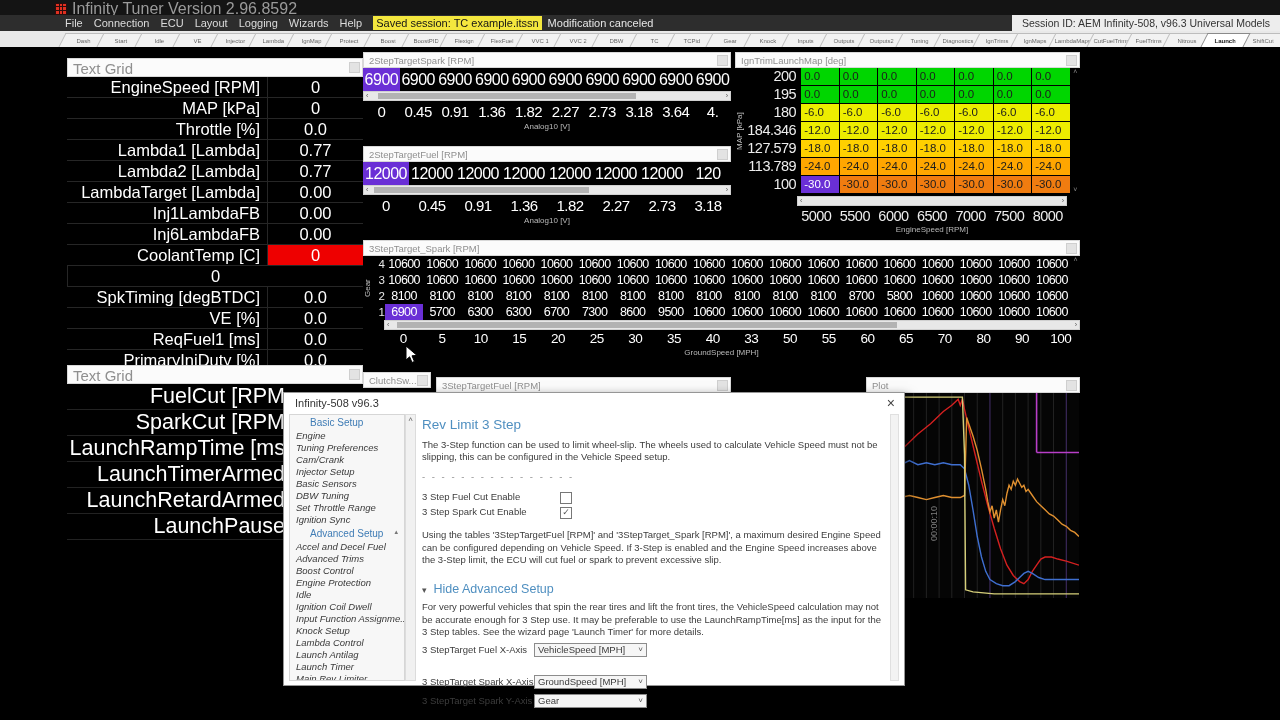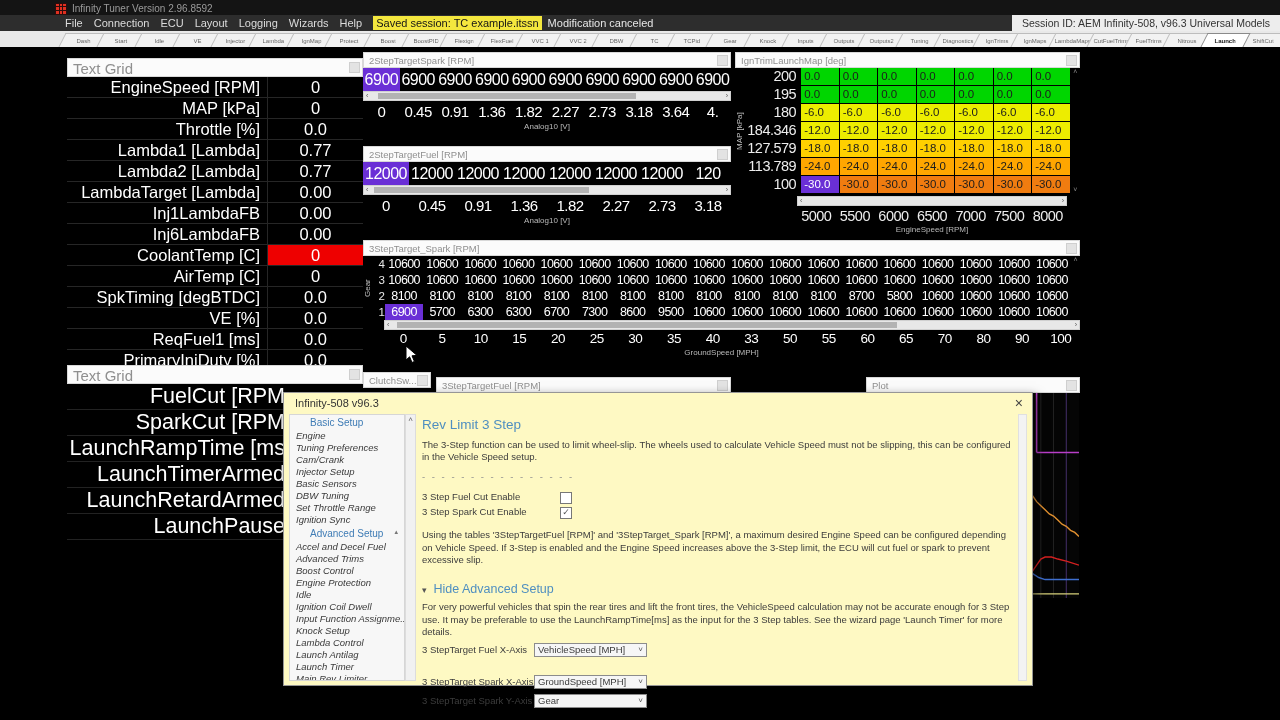--- a/index.html
+++ b/index.html
@@ -1,20 +1,20 @@
 <!DOCTYPE html>
 <html><head>
 <meta charset="utf-8">
 <style>
   html,body{margin:0;padding:0;background:#000;}
   .screen{position:relative;width:1280px;height:720px;background:#000;overflow:hidden;
           font-family:"Liberation Sans",sans-serif;-webkit-font-smoothing:antialiased;}
   
   .titlebar{position:absolute;left:0;top:0;width:1280px;height:17px;background:#141414;
-            color:#9a9a9a;font-size:10px;display:flex;align-items:center;}
+            color:#9a9a9a;font-size:16px;display:flex;align-items:center;}
   .app-ico{width:10px;height:10px;margin:0 5px 0 55px;background:#2a0d0d;display:grid;
            grid-template-columns:repeat(3,1fr);grid-template-rows:repeat(3,1fr);gap:1px;padding:1px;}
   .app-ico i{background:#e03020;}
   .menubar{position:absolute;left:0;top:15px;width:1280px;height:16px;background:#2d2d2d;
            display:flex;align-items:center;font-size:11px;color:#dcdcdc;}
   .menubar .mi{margin-right:11px;}
   .menubar .mi:first-child{margin-left:65px;}
   .badge-yellow{background:#f4e73e;color:#151515;padding:0 3px;margin-right:6px;line-height:14px;}
   .mod-text{color:#e6e6e6;}
   .session{position:absolute;right:0;top:0;height:16px;line-height:16px;background:#ededed;
@@ -64,21 +64,21 @@
   
   .sp3-row{display:flex;height:16px;color:#fff;}
   .sp3-h{width:10px;font-size:11.5px;color:#e8e8e8;text-align:right;line-height:16px;}
   .sp3-row .cell{font-size:12.5px;line-height:16px;letter-spacing:-0.6px;}
   .sp3-row .cell.hl{background:#6a2fd6;}
   .sp3-axis .cell{font-size:13.5px;line-height:18px;}
   
   .plot-body{position:absolute;left:1px;top:16px;right:1px;bottom:1px;background:#050505;}
   .plot-time{position:absolute;left:62px;top:148px;color:#7d7d7d;font-size:9px;transform:rotate(-90deg);transform-origin:left top;}
   
-  .dialog{position:absolute;left:283px;top:392px;width:750px;height:294px;background:#fef9c3;
+  .dialog{position:absolute;left:283px;top:392px;width:622px;height:294px;background:#ffffff;
           border:1px solid #969696;box-shadow:3px 4px 10px rgba(0,0,0,.55);z-index:50;
           color:#3c3c3c;box-sizing:border-box;}
   .dlg-title{height:20px;line-height:20px;padding-left:11px;font-size:11px;color:#333;}
   .dlg-close{position:absolute;right:9px;top:2px;font-size:14px;color:#444;cursor:default;}
   .dlg-side{position:absolute;left:5px;top:21px;bottom:4px;width:116px;background:#f7f7f7;
             border:1px solid #d6d6d6;padding:0 0 0 6px;overflow:hidden;box-sizing:border-box;}
   .side-h{color:#3f7cb5;font-size:10px;margin:2px 0 2px 14px;position:relative;}
   .side-h .car{position:absolute;right:6px;top:0;font-size:7px;color:#777;}
   .side-i{font-size:9.5px;line-height:12px;color:#3a3a3a;white-space:nowrap;font-style:italic;}
   .side-sb{position:absolute;left:121px;top:21px;bottom:4px;width:11px;background:#f1f1f1;
@@ -295,21 +295,20 @@
         </div>
         <div class="tg-row">
           <div class="tg-label">Inj6LambdaFB</div>
           <div class="tg-value">0.00</div>
         </div>
         <div class="tg-row">
           <div class="tg-label">CoolantTemp [C]</div>
           <div class="tg-value alert">0</div>
         </div>
         <div class="tg-row">
-          <div class="tg-label">AirTemp [C]</div>
           <div class="tg-value">0</div>
         </div>
         <div class="tg-row">
           <div class="tg-label">SpkTiming [degBTDC]</div>
           <div class="tg-value">0.0</div>
         </div>
         <div class="tg-row">
           <div class="tg-label">VE [%]</div>
           <div class="tg-value">0.0</div>
         </div>

